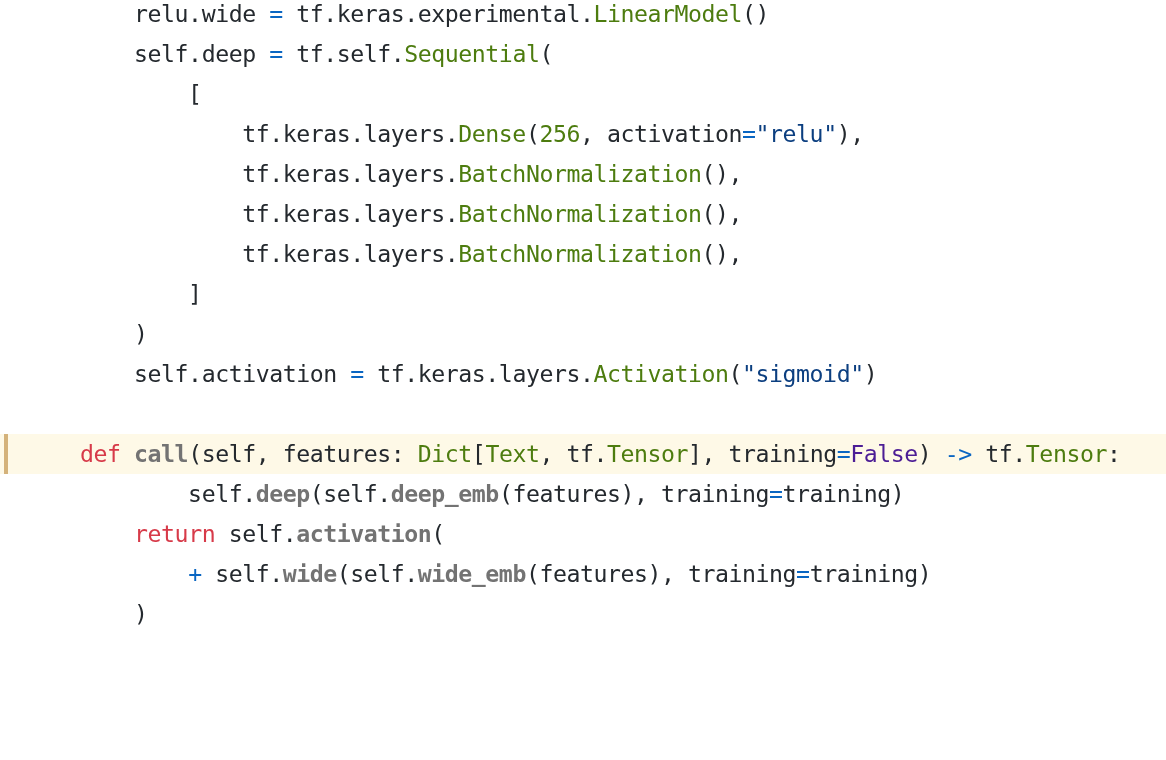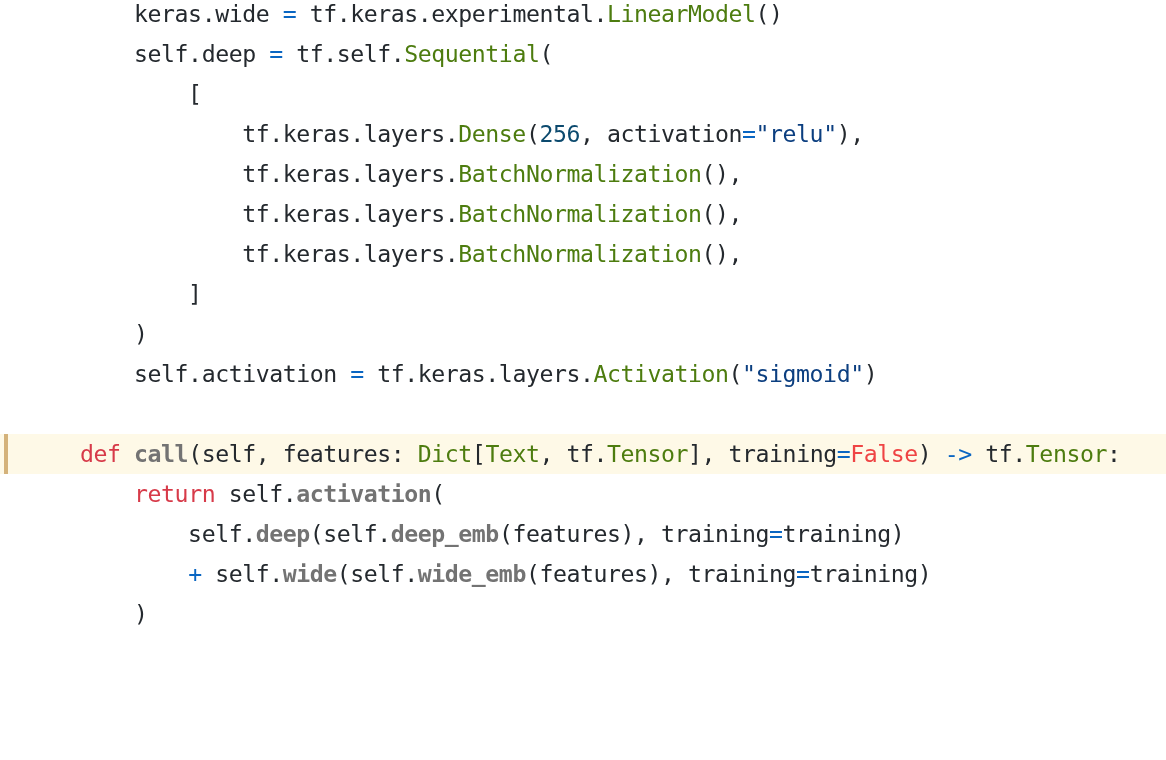--- a/index.html
+++ b/index.html
@@ -22,40 +22,40 @@
   }
   .line.highlight { background: #fef9e7; }
   .line.highlight::before {
     content: ""; position: absolute; left: 4px; top: 0; bottom: 0;
     width: 4px; background: #d4b27a;
   }
   .tok-kw { color: #d73a49; }
   .tok-fn { color: #737373; font-weight: bold; }
   .tok-cls { color: #4d7c0f; }
   .tok-op { color: #0a66c2; }
-  .tok-num { color: #0c4a6e; }
+  .tok-num { color: #4d7c0f; }
   .tok-str { color: #0c3f80; }
-  .tok-const { color: #ef4444; }
+  .tok-const { color: #4c1d95; }
   .tok-plain { color: #24292e; }
 </style>
 </head>
 <body>
 
 <div class="editor">
   <div class="code" id="code">
-      <div class="line"><span class="tok-plain">        keras.wide </span><span class="tok-op">=</span><span class="tok-plain"> tf.keras.experimental.</span><span class="tok-cls">LinearModel</span><span class="tok-plain">()</span></div>
+      <div class="line"><span class="tok-plain">        relu.wide </span><span class="tok-op">=</span><span class="tok-plain"> tf.keras.experimental.</span><span class="tok-cls">LinearModel</span><span class="tok-plain">()</span></div>
       <div class="line"><span class="tok-plain">        self.deep </span><span class="tok-op">=</span><span class="tok-plain"> tf.self.</span><span class="tok-cls">Sequential</span><span class="tok-plain">(</span></div>
       <div class="line"><span class="tok-plain">            [</span></div>
       <div class="line"><span class="tok-plain">                tf.keras.layers.</span><span class="tok-cls">Dense</span><span class="tok-plain">(</span><span class="tok-num">256</span><span class="tok-plain">, activation</span><span class="tok-op">=</span><span class="tok-str">"relu"</span><span class="tok-plain">),</span></div>
       <div class="line"><span class="tok-plain">                tf.keras.layers.</span><span class="tok-cls">BatchNormalization</span><span class="tok-plain">(),</span></div>
       <div class="line"><span class="tok-plain">                tf.keras.layers.</span><span class="tok-cls">BatchNormalization</span><span class="tok-plain">(),</span></div>
       <div class="line"><span class="tok-plain">                tf.keras.layers.</span><span class="tok-cls">BatchNormalization</span><span class="tok-plain">(),</span></div>
       <div class="line"><span class="tok-plain">            ]</span></div>
       <div class="line"><span class="tok-plain">        )</span></div>
       <div class="line"><span class="tok-plain">        self.activation </span><span class="tok-op">=</span><span class="tok-plain"> tf.keras.layers.</span><span class="tok-cls">Activation</span><span class="tok-plain">(</span><span class="tok-str">"sigmoid"</span><span class="tok-plain">)</span></div>
       <div class="line"><span class="tok-plain"></span>​</div>
       <div class="line highlight"><span class="tok-plain">    </span><span class="tok-kw">def</span><span class="tok-plain"> </span><span class="tok-fn">call</span><span class="tok-plain">(self, features: </span><span class="tok-cls">Dict</span><span class="tok-plain">[</span><span class="tok-cls">Text</span><span class="tok-plain">, tf.</span><span class="tok-cls">Tensor</span><span class="tok-plain">], training</span><span class="tok-op">=</span><span class="tok-const">False</span><span class="tok-plain">) </span><span class="tok-op">-&gt;</span><span class="tok-plain"> tf.</span><span class="tok-cls">Tensor</span><span class="tok-plain">:</span></div>
+      <div class="line"><span class="tok-plain">            self.</span><span class="tok-fn">deep</span><span class="tok-plain">(self.</span><span class="tok-fn">deep_emb</span><span class="tok-plain">(features), training</span><span class="tok-op">=</span><span class="tok-plain">training)</span></div>
       <div class="line"><span class="tok-plain">        </span><span class="tok-kw">return</span><span class="tok-plain"> self.</span><span class="tok-fn">activation</span><span class="tok-plain">(</span></div>
-      <div class="line"><span class="tok-plain">            self.</span><span class="tok-fn">deep</span><span class="tok-plain">(self.</span><span class="tok-fn">deep_emb</span><span class="tok-plain">(features), training</span><span class="tok-op">=</span><span class="tok-plain">training)</span></div>
       <div class="line"><span class="tok-plain">            </span><span class="tok-op">+</span><span class="tok-plain"> self.</span><span class="tok-fn">wide</span><span class="tok-plain">(self.</span><span class="tok-fn">wide_emb</span><span class="tok-plain">(features), training</span><span class="tok-op">=</span><span class="tok-plain">training)</span></div>
       <div class="line"><span class="tok-plain">        )</span></div>
     </div>
 </div>
 
 </body></html>

